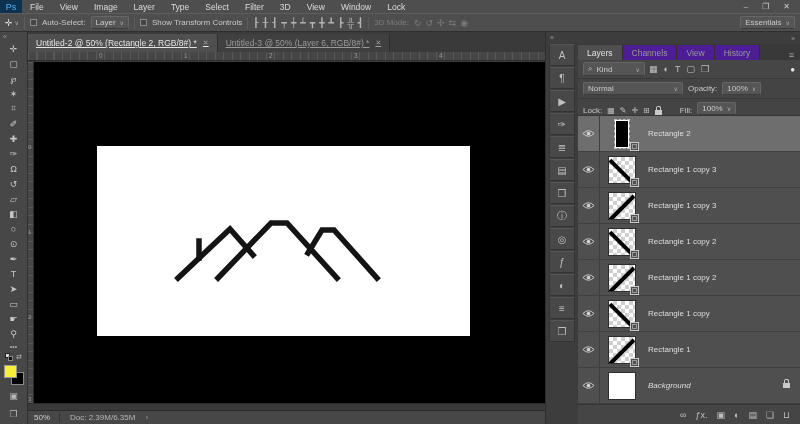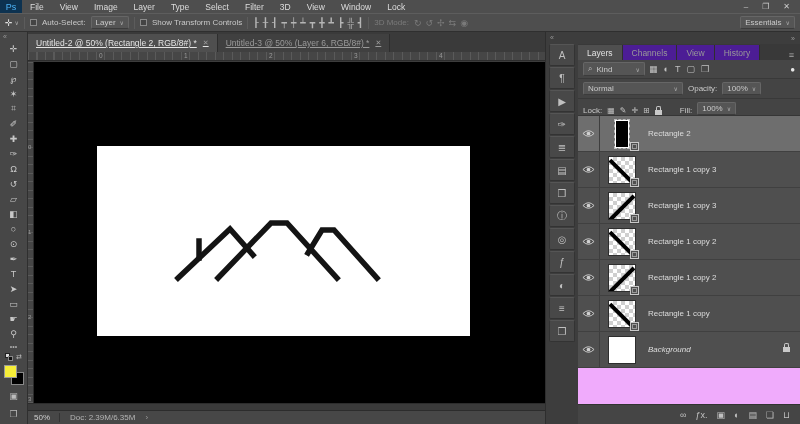--- a/index.html
+++ b/index.html
@@ -531,20 +531,34 @@
             </svg>
           </span>
           <span class="thumbwrap">
             <span class="thumb thumb-diag-down"></span>
             <span class="badge"></span>
           </span>
           <span class="layer-name">Rectangle 1 copy</span>
 
         </div>
 
+        <div class="layer-row">
+          <span class="eye-cell">
+            <svg width="13" height="9" viewBox="0 0 14 9">
+              <path d="M1,4.5 Q7,-1.5 13,4.5 Q7,10.5 1,4.5 Z" fill="none" stroke="#d0d0d0" stroke-width="1"></path>
+              <circle cx="7" cy="4.5" r="2" fill="#d0d0d0"></circle>
+            </svg>
+          </span>
+          <span class="thumbwrap">
+            <span class="thumb thumb-diag-up"></span>
+            <span class="badge"></span>
+          </span>
+          <span class="layer-name">Rectangle 1</span>
+
+        </div>
 
         <div class="layer-row italic locked">
           <span class="eye-cell">
             <svg width="13" height="9" viewBox="0 0 14 9">
               <path d="M1,4.5 Q7,-1.5 13,4.5 Q7,10.5 1,4.5 Z" fill="none" stroke="#d0d0d0" stroke-width="1"></path>
               <circle cx="7" cy="4.5" r="2" fill="#d0d0d0"></circle>
             </svg>
           </span>
           <span class="thumbwrap">
             <span class="thumb thumb-white"></span>

